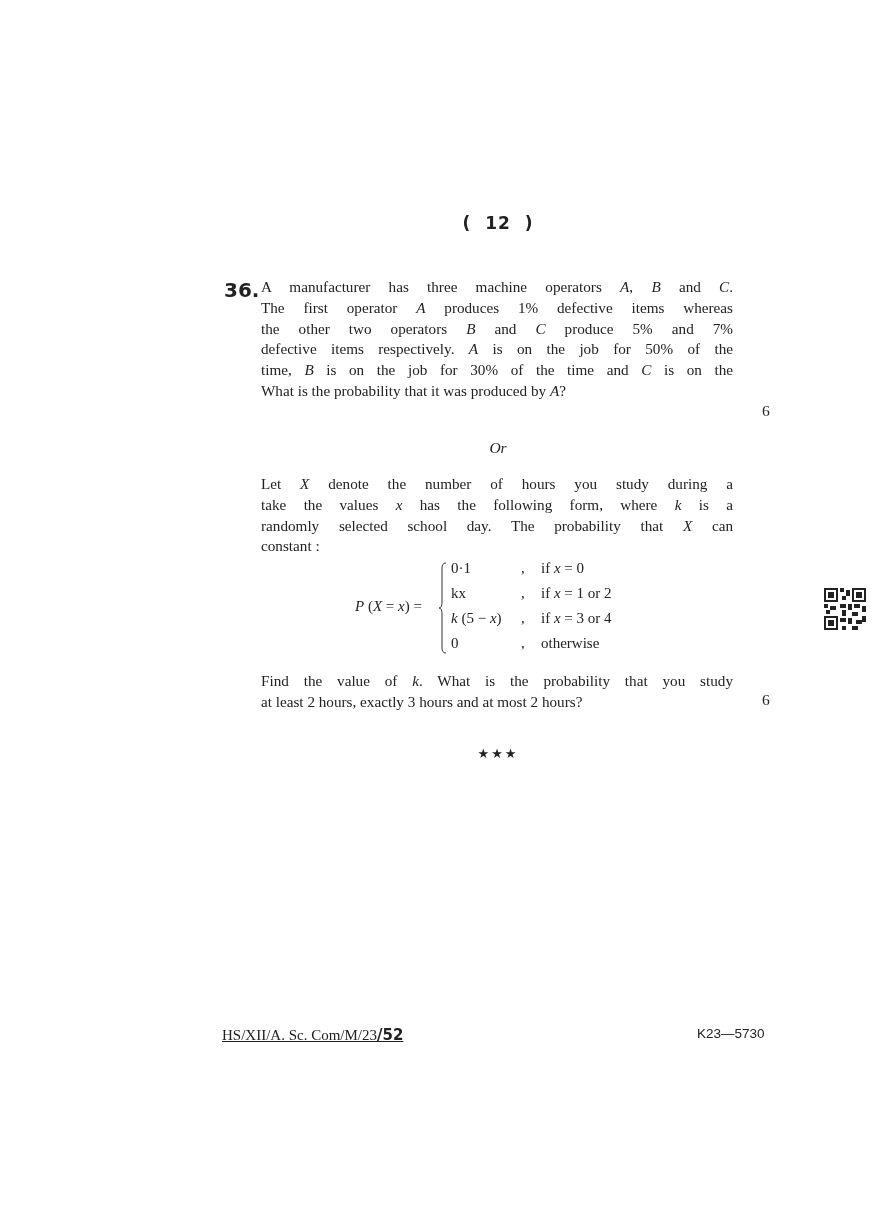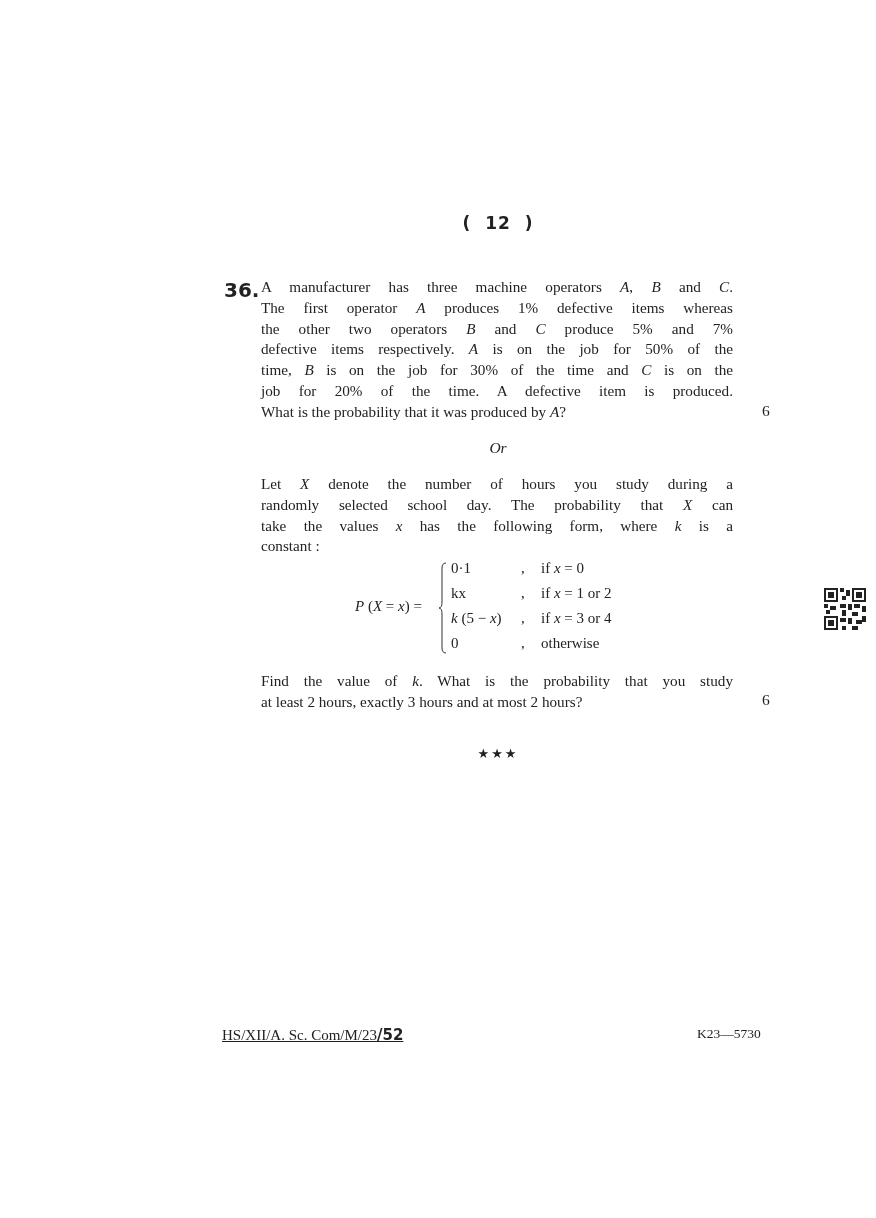--- a/index.html
+++ b/index.html
@@ -19,47 +19,46 @@
   i { font-style:italic; }
   .formula { left:355px; top:560px; font-family:"Liberation Serif","DejaVu Serif",serif; font-size:15px; }
   .lhs { position:absolute; left:0; top:38px; white-space:nowrap; }
   .brace { position:absolute; left:84px; top:2px; width:8px; height:92px; }
   .cases { position:absolute; left:96px; top:0; }
   .case { position:absolute; white-space:nowrap; }
   .c1 { left:0; } .c2 { left:70px; } .c3 { left:90px; }
   .stars { left:0; width:996px; text-align:center; top:746px; font-size:13px; letter-spacing:2px; }
   .footer-left { left:222px; top:1026px; font-size:15px; font-family:"Liberation Serif",serif;text-decoration:underline; }
   .footer-left b { font-family:"DejaVu Sans","Liberation Sans",sans-serif; font-weight:bold; }
-  .footer-right { left:697px; top:1026px; font-size:13.5px; font-family:Liberation Serif, serif; }
+  .footer-right { left:697px; top:1026px; font-size:13.5px; font-family:Liberation Sans, sans-serif; }
   .qr { left:824px; top:588px; width:42px; height:42px; }
 </style>
 </head>
 <body>
 
 <div class="abs pageno">(<span>12</span>)</div>
 
 <div class="abs qnum">36.</div>
 
 <div class="abs para" style="top:277px;" id="p1">
     <span class="line">A manufacturer has three machine operators <i>A</i>, <i>B</i> and <i>C</i>.</span>
     <span class="line">The first operator <i>A</i> produces 1% defective items whereas</span>
     <span class="line">the other two operators <i>B</i> and <i>C</i> produce 5% and 7%</span>
     <span class="line">defective items respectively. <i>A</i> is on the job for 50% of the</span>
     <span class="line">time, <i>B</i> is on the job for 30% of the time and <i>C</i> is on the</span>
-    <span class="line">job for 20% of the time. A defective item is produced.</span>
     <span class="line last">What is the probability that it was produced by <i>A</i>?</span>
   </div>
 <div class="abs marks" style="top:402px;">6</div>
 
 <div class="abs or">Or</div>
 
 <div class="abs para" style="top:474px;" id="p2">
     <span class="line">Let <i>X</i> denote the number of hours you study during a</span>
+    <span class="line">take the values <i>x</i> has the following form, where <i>k</i> is a</span>
     <span class="line">randomly selected school day. The probability that <i>X</i> can</span>
-    <span class="line">take the values <i>x</i> has the following form, where <i>k</i> is a</span>
     <span class="line last">constant :</span>
   </div>
 
 <div class="abs formula">
   <div class="lhs"><i>P</i> (<i>X</i> = <i>x</i>) =</div>
   <svg class="brace" viewBox="0 0 8 92" preserveAspectRatio="none">
     <path d="M7,1 Q3,1 3,6 L3,40 Q3,46 0,46 Q3,46 3,52 L3,86 Q3,91 7,91" fill="none" stroke="#333" stroke-width="1"></path>
   </svg>
   <div class="cases" id="cases">
       <div class="case c1" style="top: 0px;">0·1</div>

